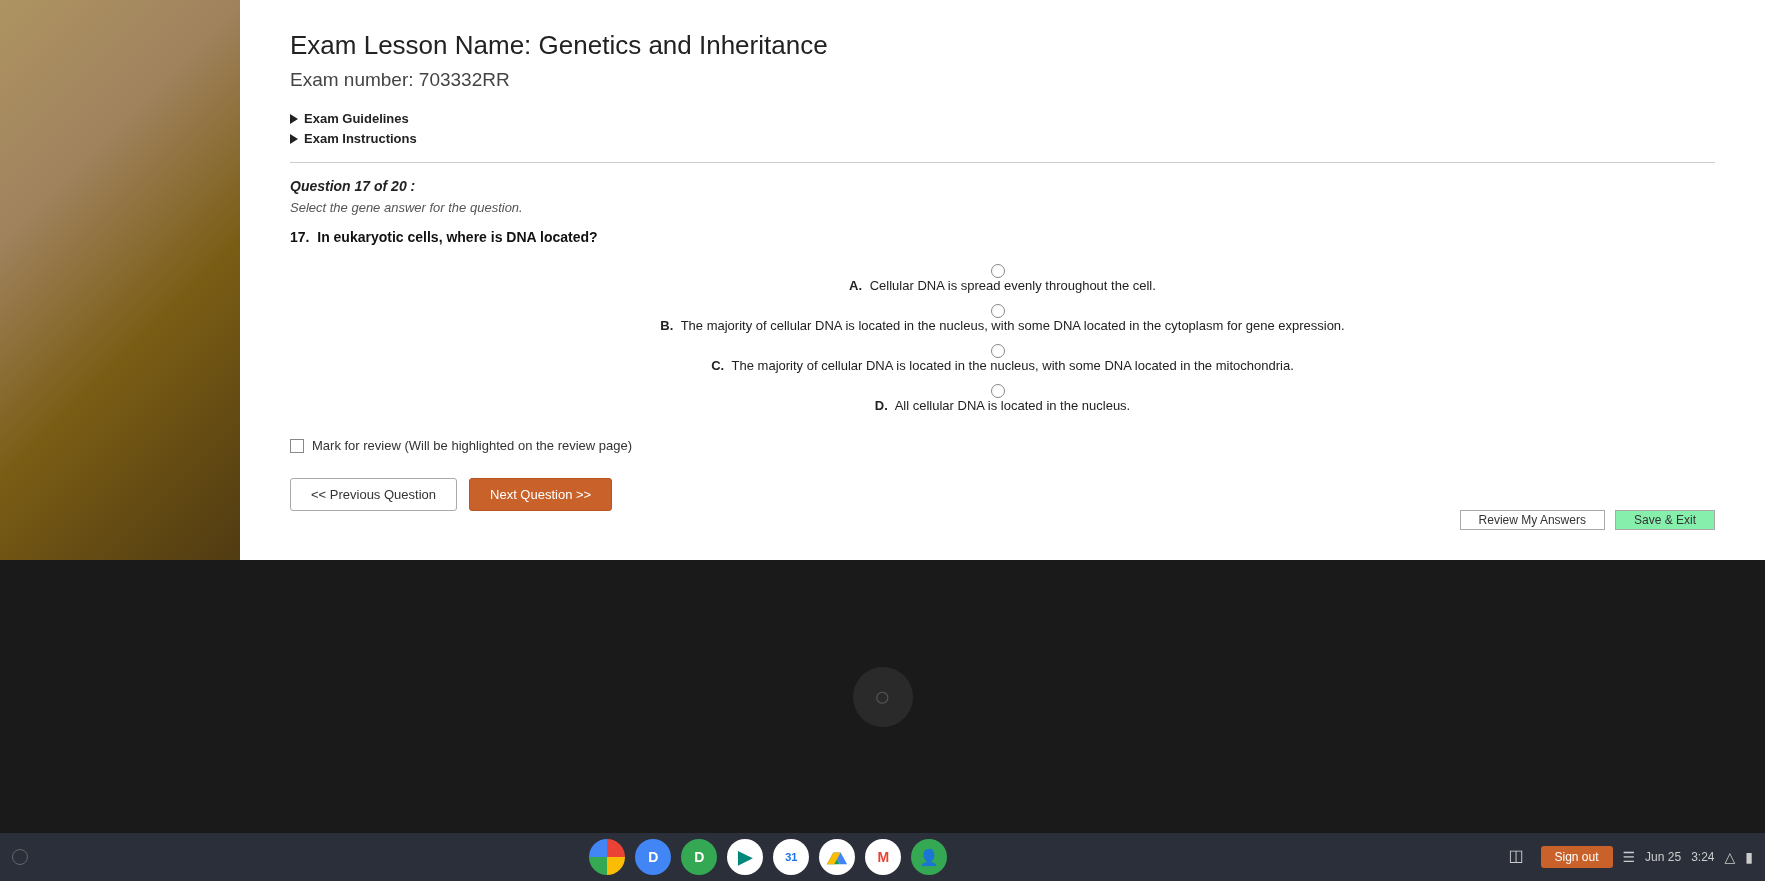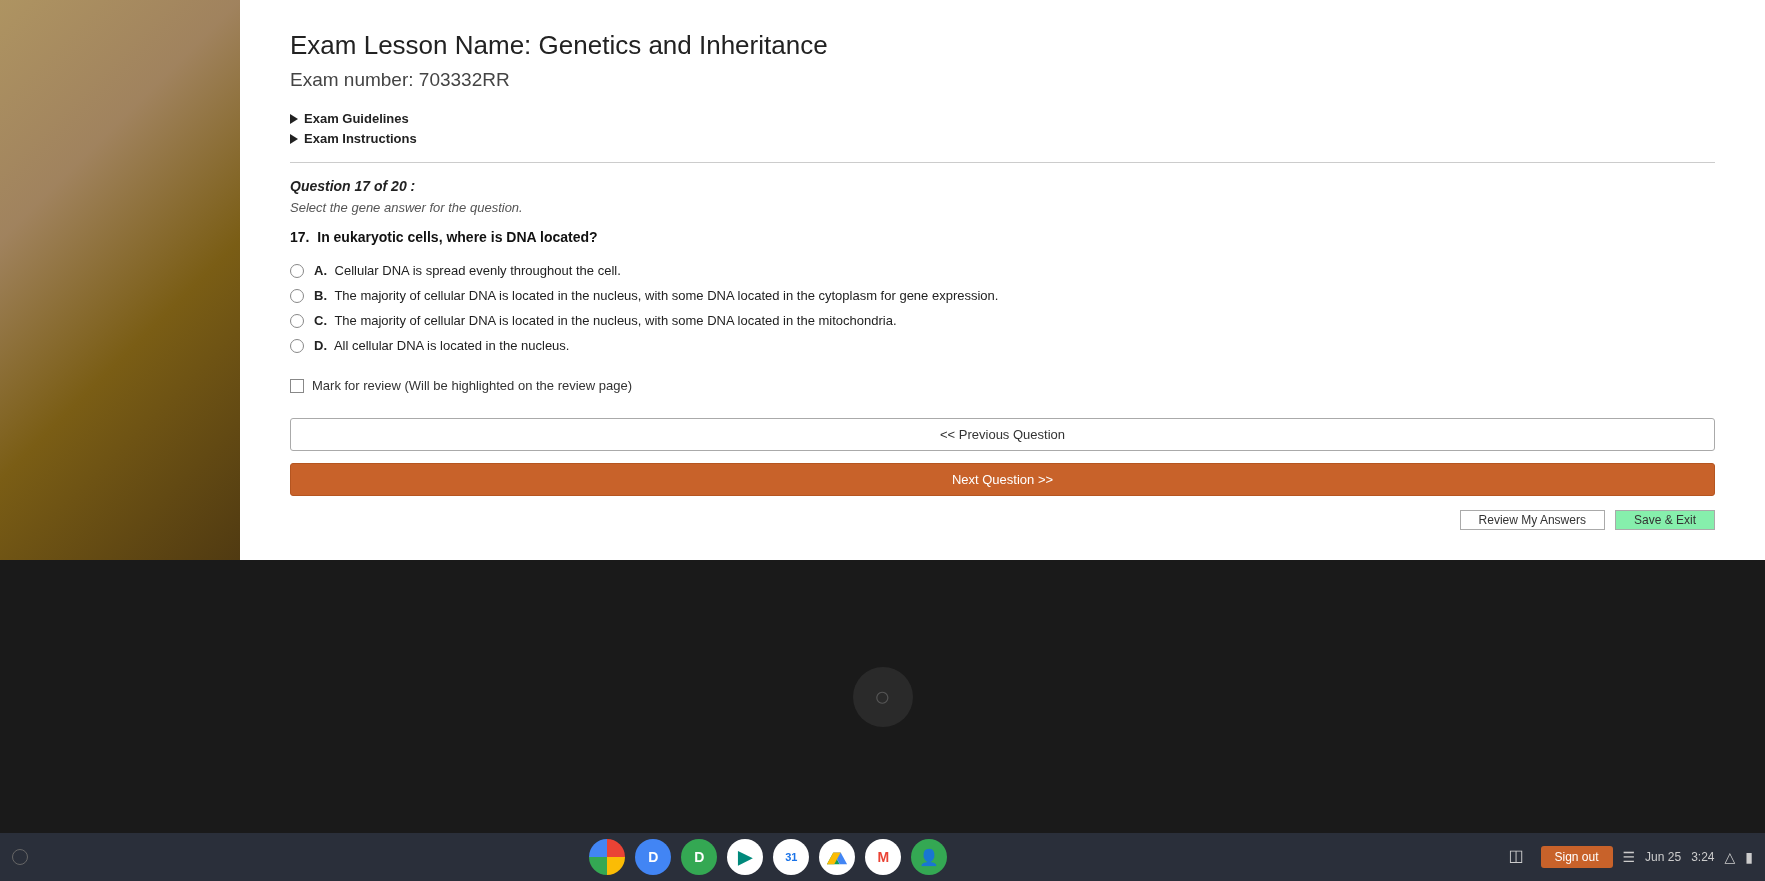--- a/index.html
+++ b/index.html
@@ -109,20 +109,21 @@
       list-style: none;
       margin-bottom: 25px;
     }
 
     .answer-option {
       display: flex;
       align-items: center;
       margin-bottom: 10px;
       font-size: 13px;
       color: #222;
+      flex-direction: column;
     }
 
     .radio-circle {
       width: 14px;
       height: 14px;
       border-radius: 50%;
       border: 1px solid #888;
       margin-right: 10px;
       margin-top: 1px;
       flex-shrink: 0;
@@ -149,21 +150,20 @@
       border: 1px solid #888;
       margin-right: 8px;
       background: #fff;
       cursor: pointer;
     }
 
     .nav-buttons {
       display: flex;
       gap: 12px;
       margin-bottom: 20px;
-      flex-direction: column;
     }
 
     .btn-prev {
       padding: 8px 20px;
       background: #fff;
       border: 1px solid #aaa;
       color: #333;
       font-size: 13px;
       cursor: pointer;
       border-radius: 3px;

